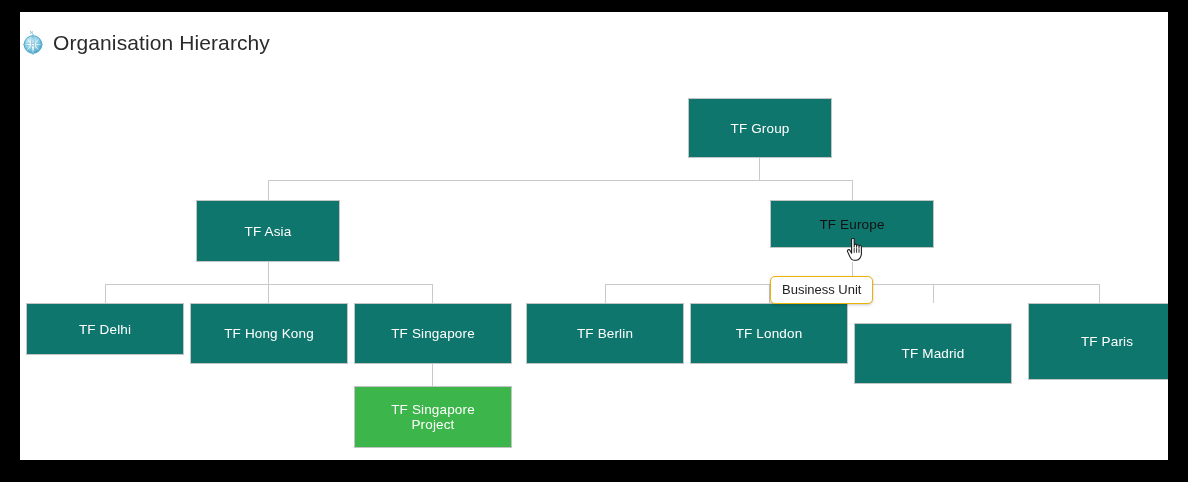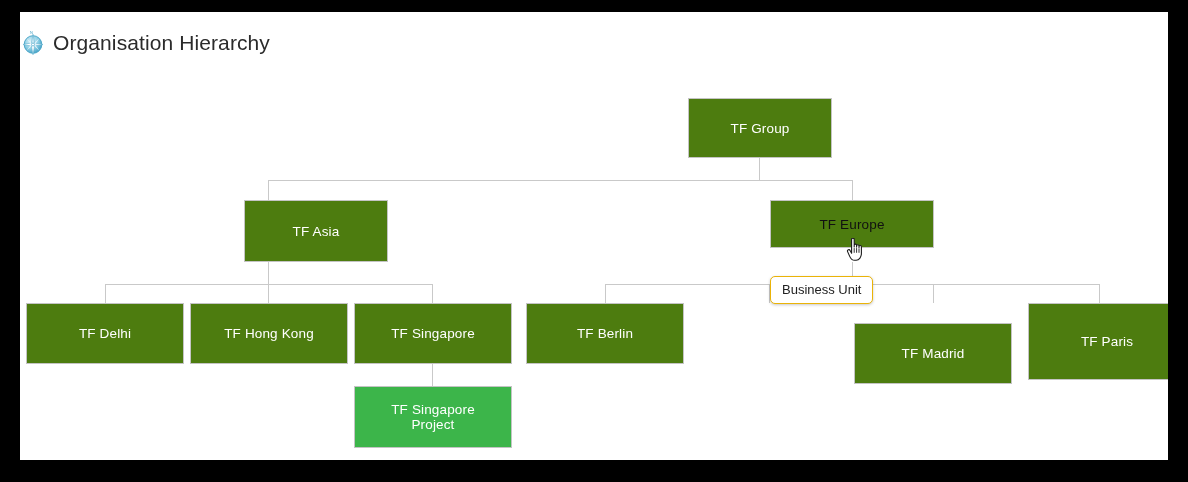--- a/index.html
+++ b/index.html
@@ -68,21 +68,21 @@
     align-items: center;
     justify-content: center;
     text-align: center;
     font-size: 13.5px;
     line-height: 15px;
     font-weight: normal;
     letter-spacing: 0.15px;
     color: #ffffff;
     user-select: none;
   }
-  .node.blue  { background: #4d7c0f; }
+  .node.blue  { background: #0f766e; }
   .node.green { background: #3cb54a; }
   .node.hovered { color: #111111; }
 
   .conn {
     position: absolute;
     background: #c9c9c9;
   }
   .conn.v { width: 1px; }
   .conn.h { height: 1px; }
 
@@ -159,44 +159,47 @@
       <div class="conn v" style="left:749px;  top:272px; height:19px;"></div>
       <div class="conn v" style="left:913px;  top:272px; height:19px;"></div>
       <div class="conn v" style="left:1079px; top:272px; height:19px;"></div>
 
       <div class="conn v" style="left:412px; top:352px; height:22px;"></div>
 
       <div class="node blue" style="left:668px; top:86px; width:144px; height:60px;">
         <span>TF Group</span>
       </div>
 
-      <div class="node blue" style="left:176px; top:188px; width:144px; height:62px;margin-left:48px;">
+      <div class="node blue" style="left:176px; top:188px; width:144px; height:62px;">
         <span>TF Asia</span>
       </div>
 
       <div class="node blue hovered" style="left:750px; top:188px; width:164px; height:48px;">
         <span>TF Europe</span>
       </div>
 
-      <div class="node blue" style="left:6px; top:291px; width:158px; height:61px;">
+      <div class="node blue" style="left:6px; top:291px; width:158px; height:52px;">
         <span>TF Delhi</span>
       </div>
 
       <div class="node blue" style="left:170px; top:291px; width:158px; height:61px;">
         <span>TF Hong Kong</span>
       </div>
 
       <div class="node blue" style="left:334px; top:291px; width:158px; height:61px;">
         <span>TF Singapore</span>
       </div>
 
       <div class="node blue" style="left:506px; top:291px; width:158px; height:61px;">
         <span>TF Berlin</span>
       </div>
 
+      <div class="node blue" style="left:670px; top:291px; width:158px; height:61px;">
+        <span>TF London</span>
+      </div>
 
       <div class="node blue" style="left:834px; top:291px; width:158px; height:61px;margin-top:20px;">
         <span>TF Madrid</span>
       </div>
 
       <div class="node blue" style="left:964px; top:291px; width:158px; height:77px;margin-left:44px;">
         <span>TF Paris</span>
       </div>
 
       <div class="node green" style="left:334px; top:374px; width:158px; height:62px; flex-direction:column;">

